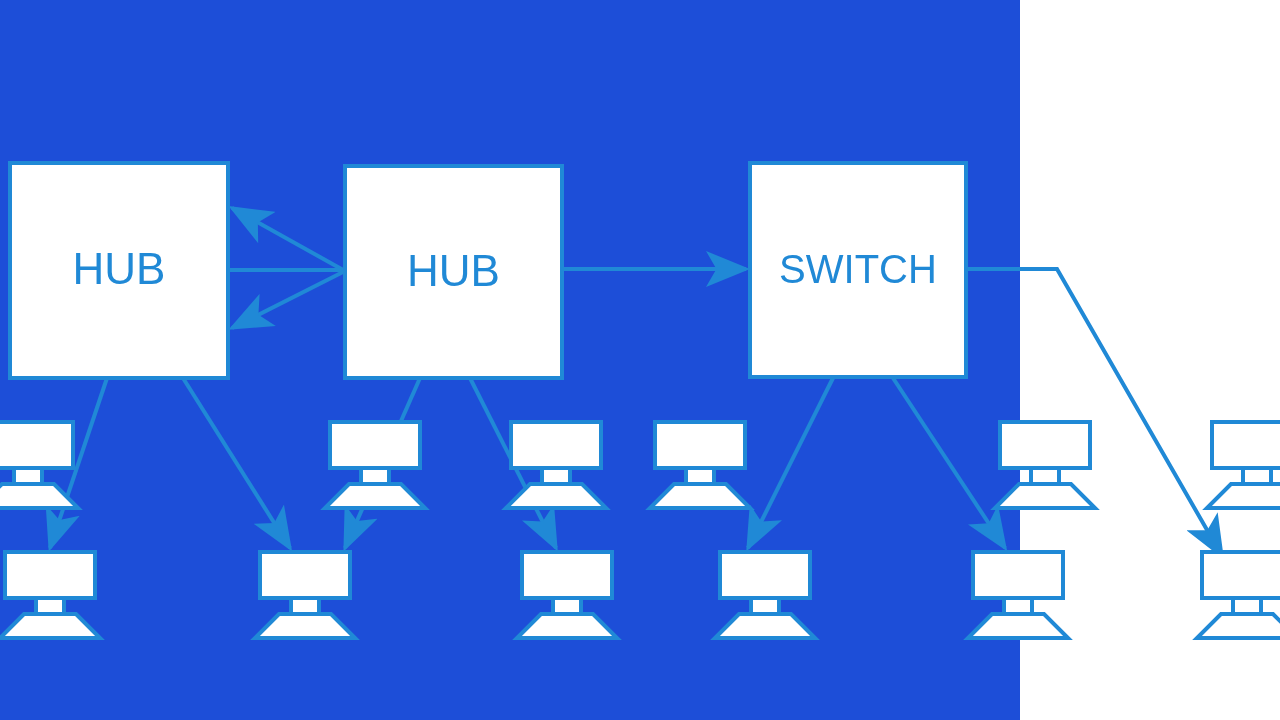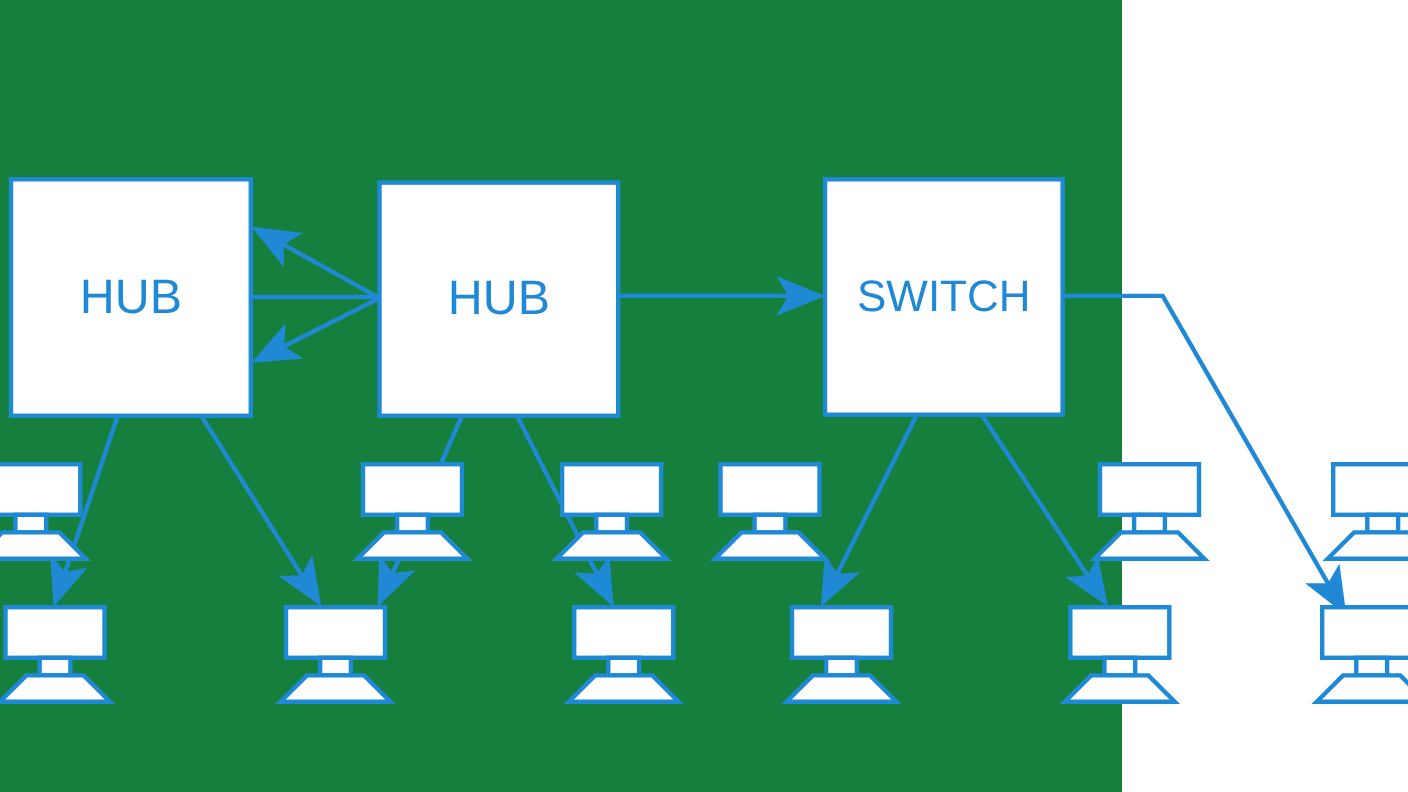--- a/index.html
+++ b/index.html
@@ -11,21 +11,21 @@
   body {
     width: 1280px;
     height: 720px;
     overflow: hidden;
     font-family: "Liberation Sans", sans-serif;
   }
   #diagram-root {
     position: relative;
     width: 1020px;
     height: 720px;
-    background: #15803d;
+    background: #1d4ed8;
   }
   #diagram-svg {
     position: absolute;
     top: 0;
     left: 0;
     width: 1280px;
     height: 720px;
     display: block;
   }
   .device-box-rect {

